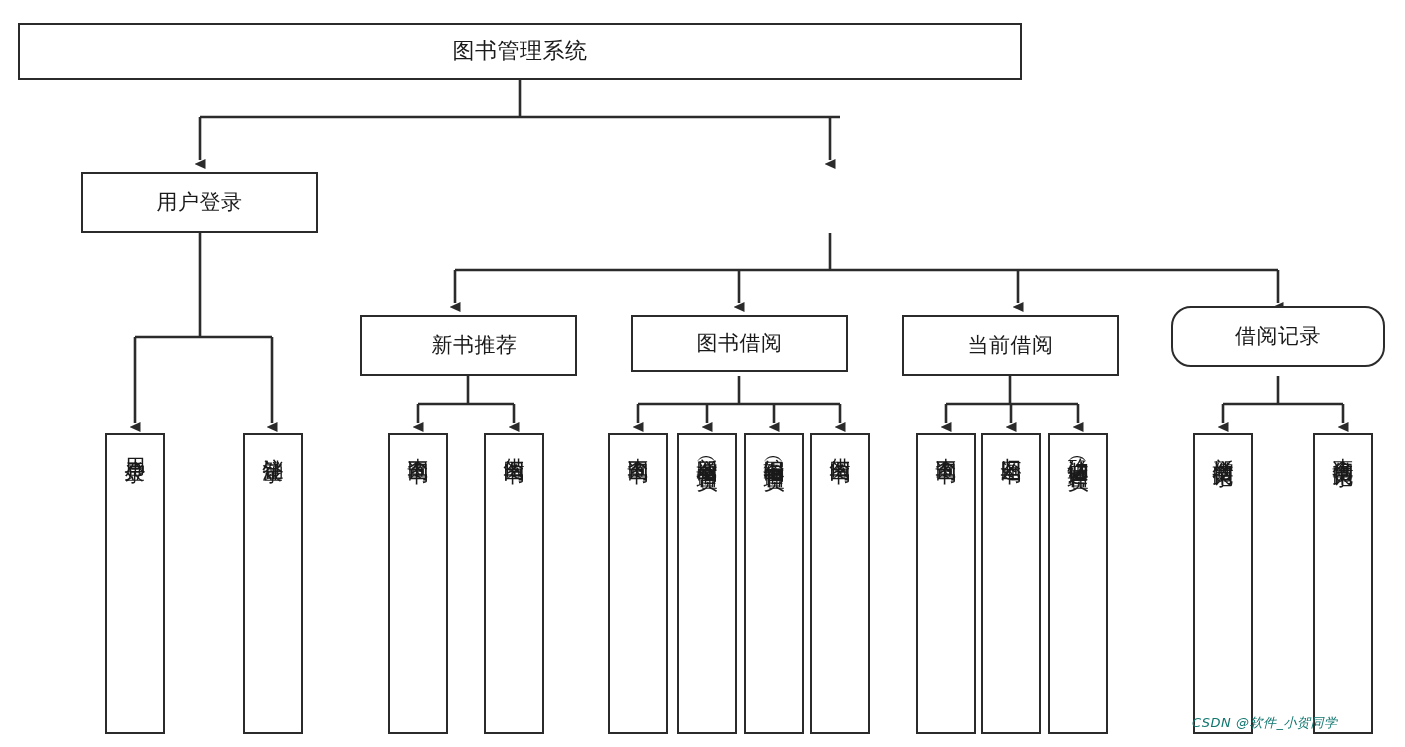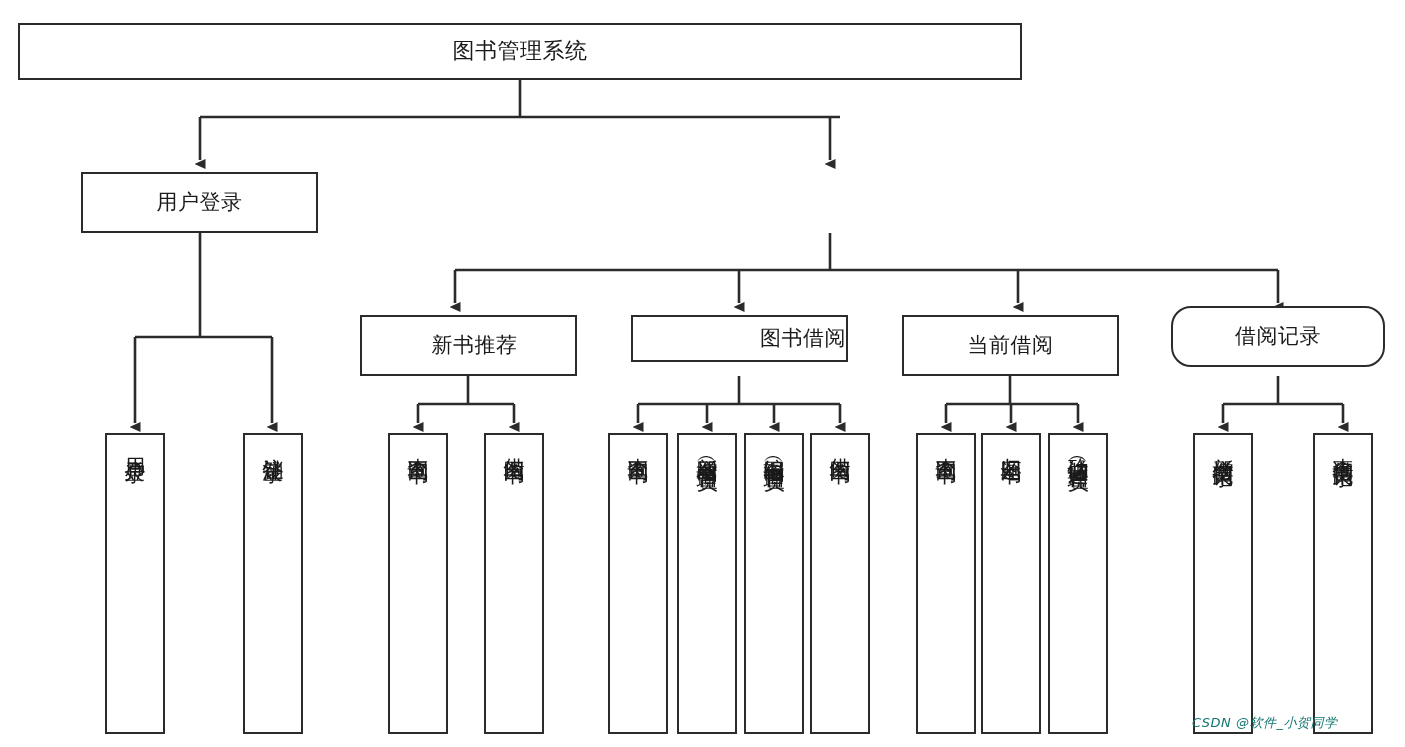--- a/index.html
+++ b/index.html
@@ -125,21 +125,21 @@
     <span class="node-label">图书管理系统</span>
   </div>
 
   <div class="node-box" style="left:81px; top:172px; width:237px; height:61px;">
     <span class="node-label">用户登录</span>
   </div>
 
   <div class="node-box" style="left:360px; top:315px; width:217px; height:61px;padding-left:12px;">
     <span class="node-label">新书推荐</span>
   </div>
-  <div class="node-box" style="left:631px; top:315px; width:217px; height:47px;justify-content:flex-end;">
+  <div class="node-box" style="left:631px; top:315px; width:217px; height:57px;">
     <span class="node-label">图书借阅</span>
   </div>
   <div class="node-box" style="left:902px; top:315px; width:217px; height:61px;">
     <span class="node-label">当前借阅</span>
   </div>
   <div class="node-box" style="left:1171px; top:306px; width:214px; height:61px;border-radius:20px;">
     <span class="node-label">借阅记录</span>
   </div>
 
   <div class="node-box vertical" style="left:105px; top:433px; width:60px; height:301px;">

